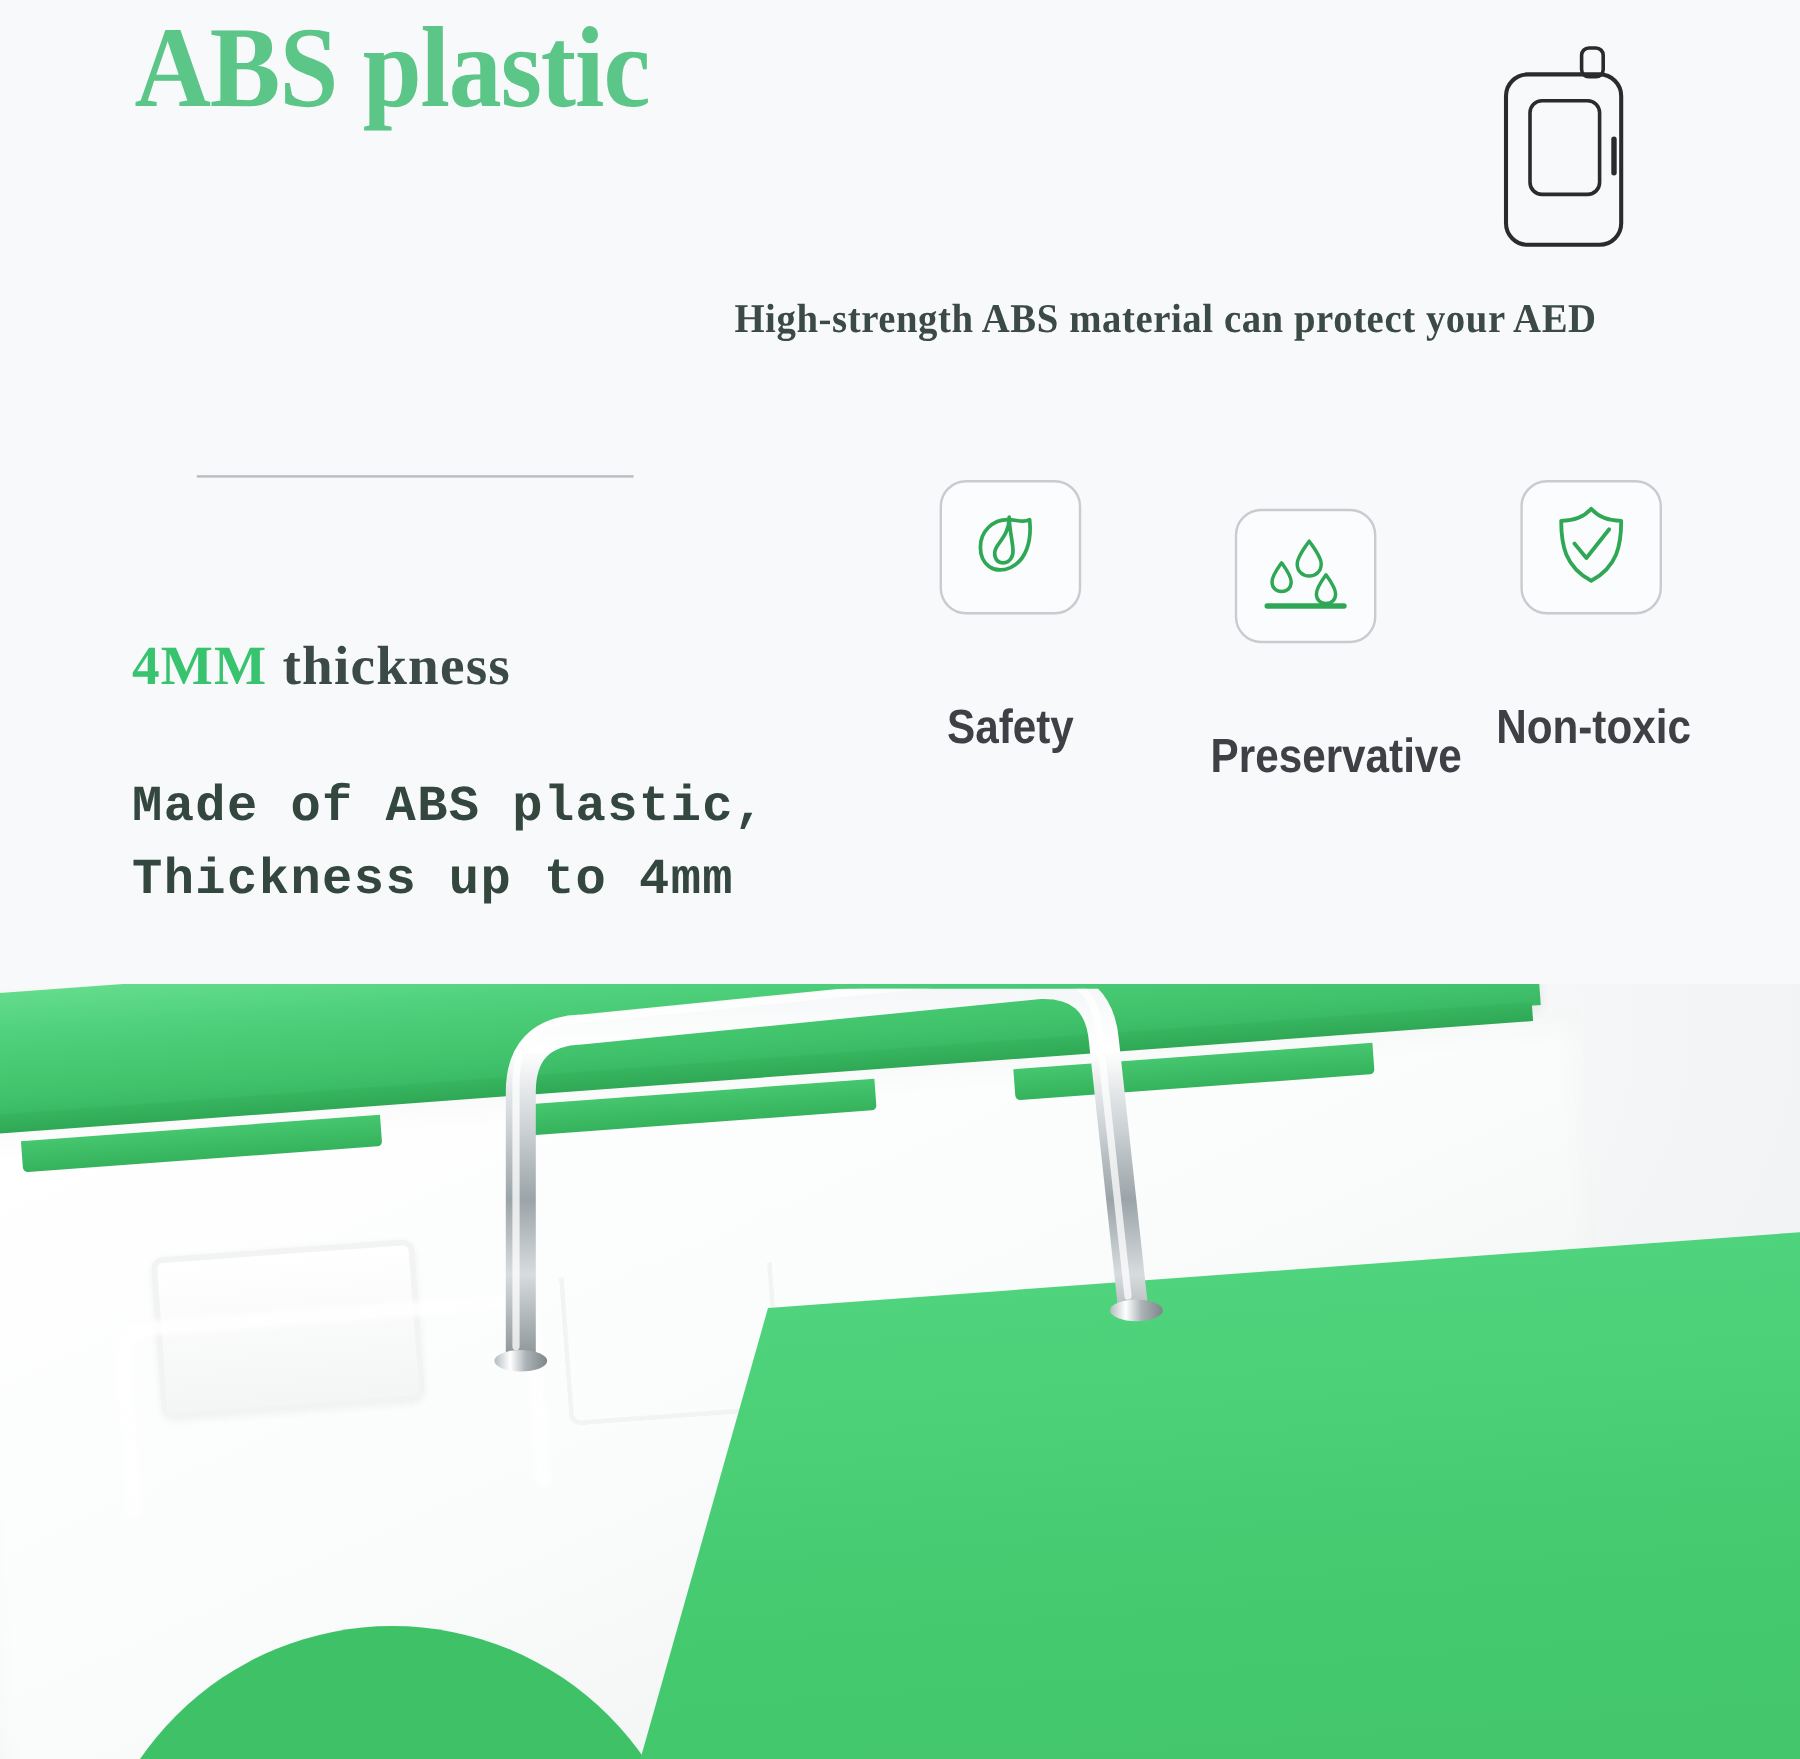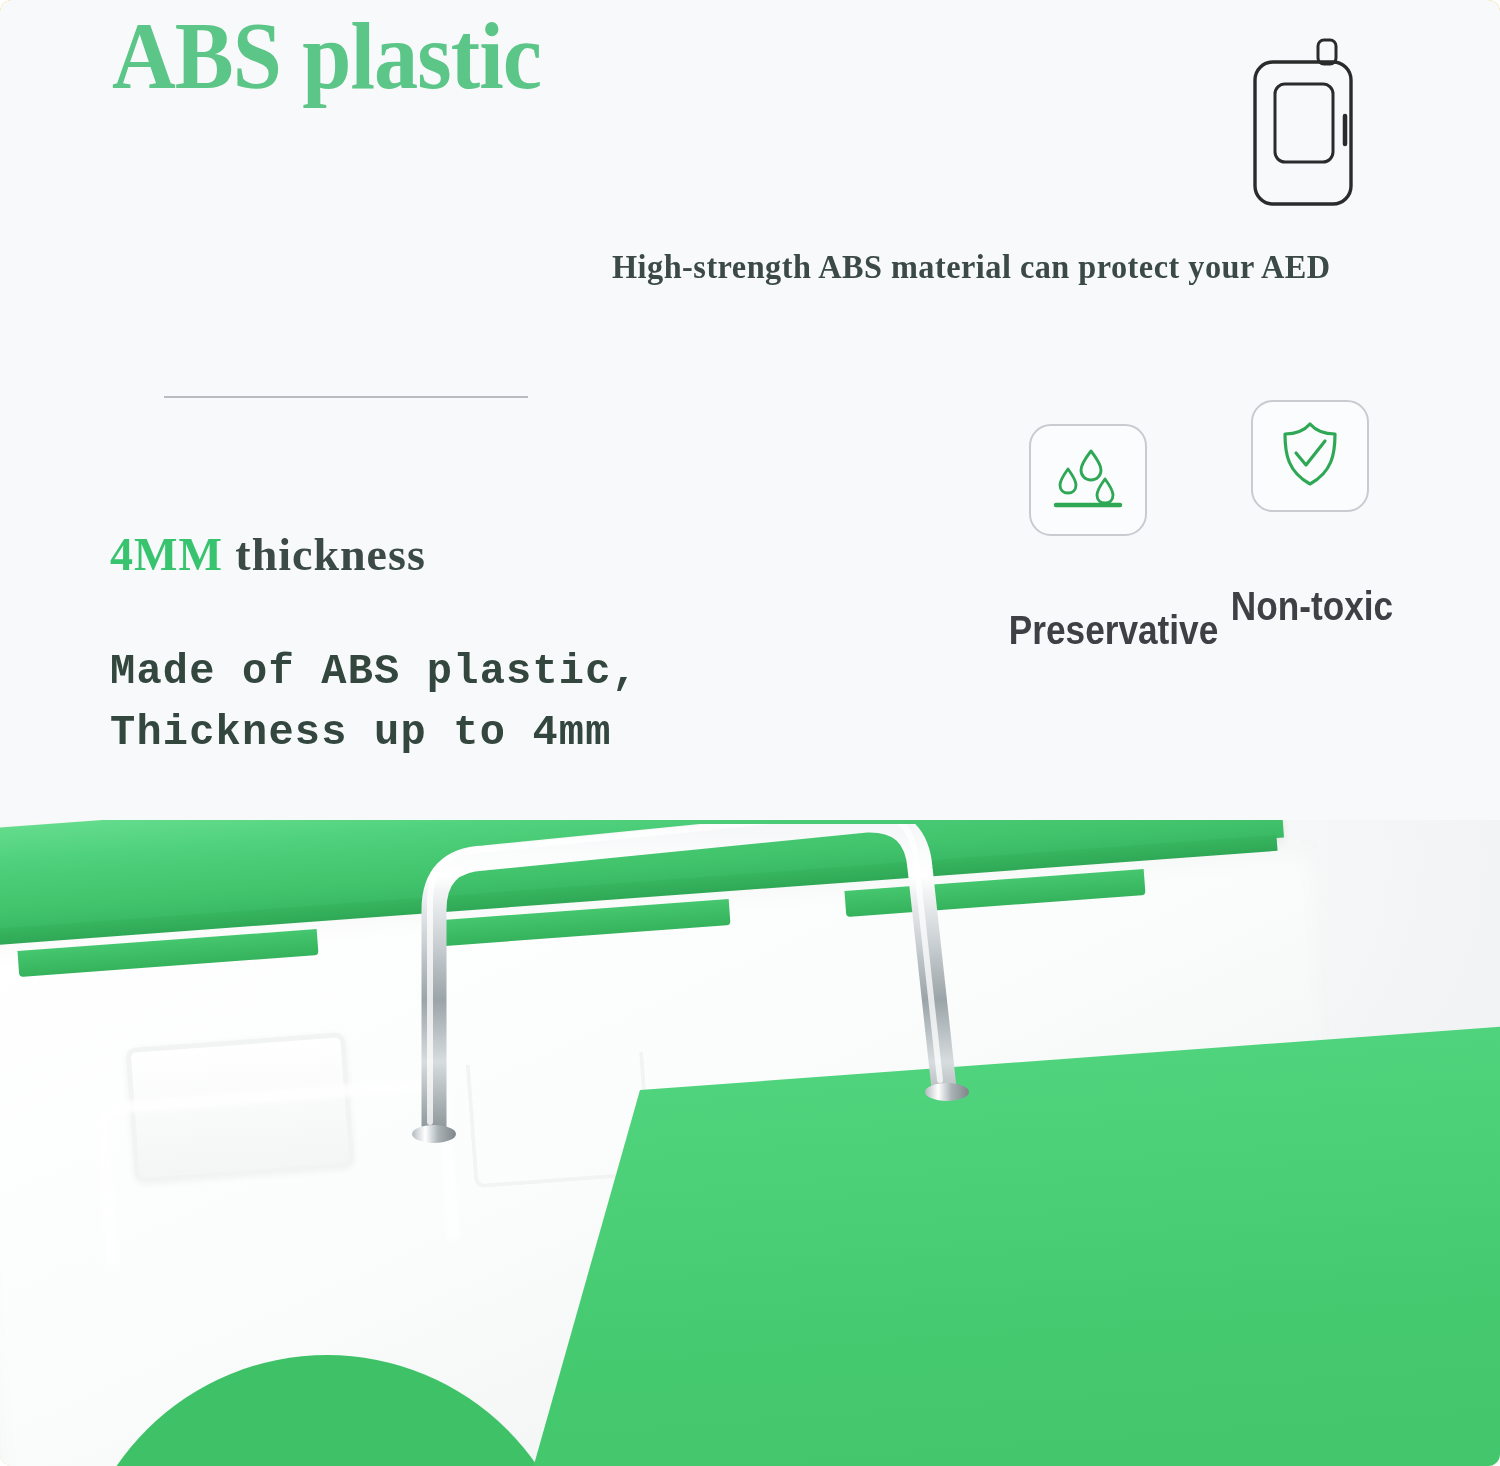--- a/index.html
+++ b/index.html
@@ -8,21 +8,20 @@
     padding: 0;
     background: #ffffff;
   }
   #page {
     position: relative;
     width: 1500px;
     height: 1466px;
     overflow: hidden;
     background: #eab308;
     font-family: "Liberation Serif", "DejaVu Serif", serif;
-    border-radius: 12px;
   }
 
   
   #info-area {
     position: absolute;
     left: 0; top: 0;
     width: 1500px;
     height: 820px;
     background: #f7f9fb;
     z-index: 2;
@@ -351,40 +350,51 @@
 
     <div id="thickness-heading">
       <span class="accent">4MM</span><span> thickness</span>
     </div>
 
     <div id="thickness-body">Made of ABS plastic,
 Thickness up to 4mm</div>
 
     <div id="features">
 
+      <div class="feature" style="left:0px;">
+        <div class="feature-box">
+          <span>
+            <svg width="62" height="62" viewBox="0 0 62 62" xmlns="http://www.w3.org/2000/svg">
+              <path d="M47 10 C49 28 44 44 31 50 C17 56 6 47 6 33 C6 20 16 10 29 10 C36 10 42 13 47 10 Z" fill="none" stroke="#2fa855" stroke-width="3.1" stroke-linejoin="round"></path>
+              <path d="M30 8 C30 20 24 26 20 32 C16 38 18 46 25 46 C31 46 34 40 33 33 C32 24 30 16 30 8 Z" fill="none" stroke="#2fa855" stroke-width="3.1" stroke-linejoin="round"></path>
+            </svg>
+          </span>
+        </div>
+        <div class="feature-label">Safety</div>
+      </div>
 
       <div class="feature" style="left:246px;margin-top:24px;">
         <div class="feature-box">
           <span>
             <svg width="70" height="66" viewBox="0 0 70 66" xmlns="http://www.w3.org/2000/svg">
 
               <path d="M38 6 C38 6 48 19 48 25 C48 31 43.5 35 38 35 C32.5 35 28 31 28 25 C28 19 38 6 38 6 Z" fill="none" stroke="#2fa855" stroke-width="2.9" stroke-linejoin="round"></path>
 
               <path d="M15 24 C15 24 23 35 23 40 C23 45 19.5 48 15 48 C10.5 48 7 45 7 40 C7 35 15 24 15 24 Z" fill="none" stroke="#2fa855" stroke-width="2.9" stroke-linejoin="round"></path>
 
               <path d="M52 34 C52 34 60 45 60 50 C60 55 56.5 58 52 58 C47.5 58 44 55 44 50 C44 45 52 34 52 34 Z" fill="none" stroke="#2fa855" stroke-width="2.9" stroke-linejoin="round"></path>
 
               <line x1="3" y1="60" x2="67" y2="60" stroke="#2fa855" stroke-width="4.5" stroke-linecap="round"></line>
             </svg>
           </span>
         </div>
         <div class="feature-label">Preservative</div>
       </div>
 
-      <div class="feature" style="left:468px;text-align:center;">
+      <div class="feature" style="left:484px;text-align:center;">
         <div class="feature-box">
           <span>
             <svg width="62" height="68" viewBox="0 0 62 68" xmlns="http://www.w3.org/2000/svg">
               <path d="M31 4 C24 12 15 14 6 14 C6 34 9 52 31 64 C53 52 56 34 56 14 C47 14 38 12 31 4 Z" fill="none" stroke="#2fa855" stroke-width="3.2" stroke-linejoin="round"></path>
               <path d="M17 33 L27 45 L46 21" fill="none" stroke="#2fa855" stroke-width="3.2" stroke-linecap="round" stroke-linejoin="round"></path>
             </svg>
           </span>
         </div>
         <div class="feature-label">Non-toxic</div>
       </div>

